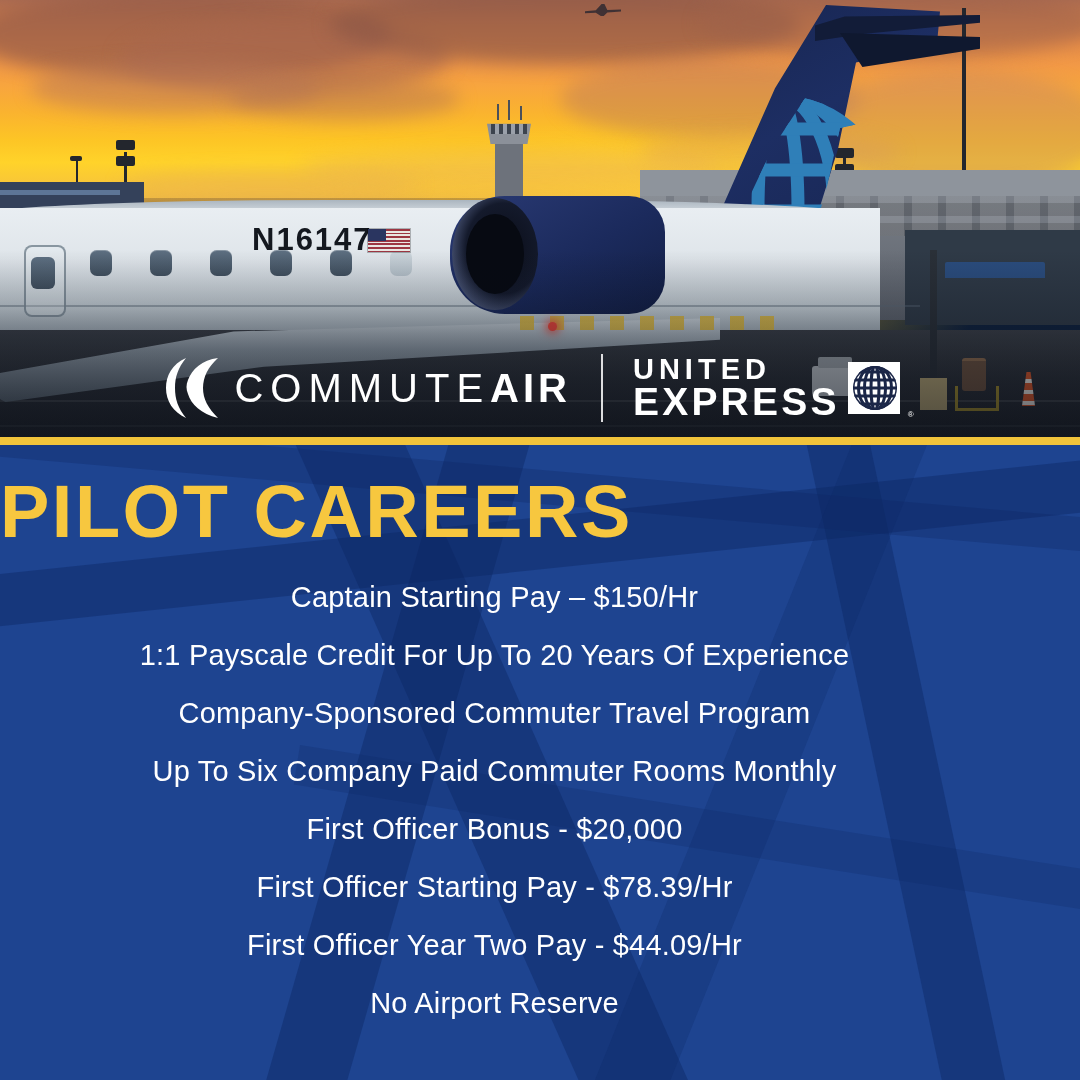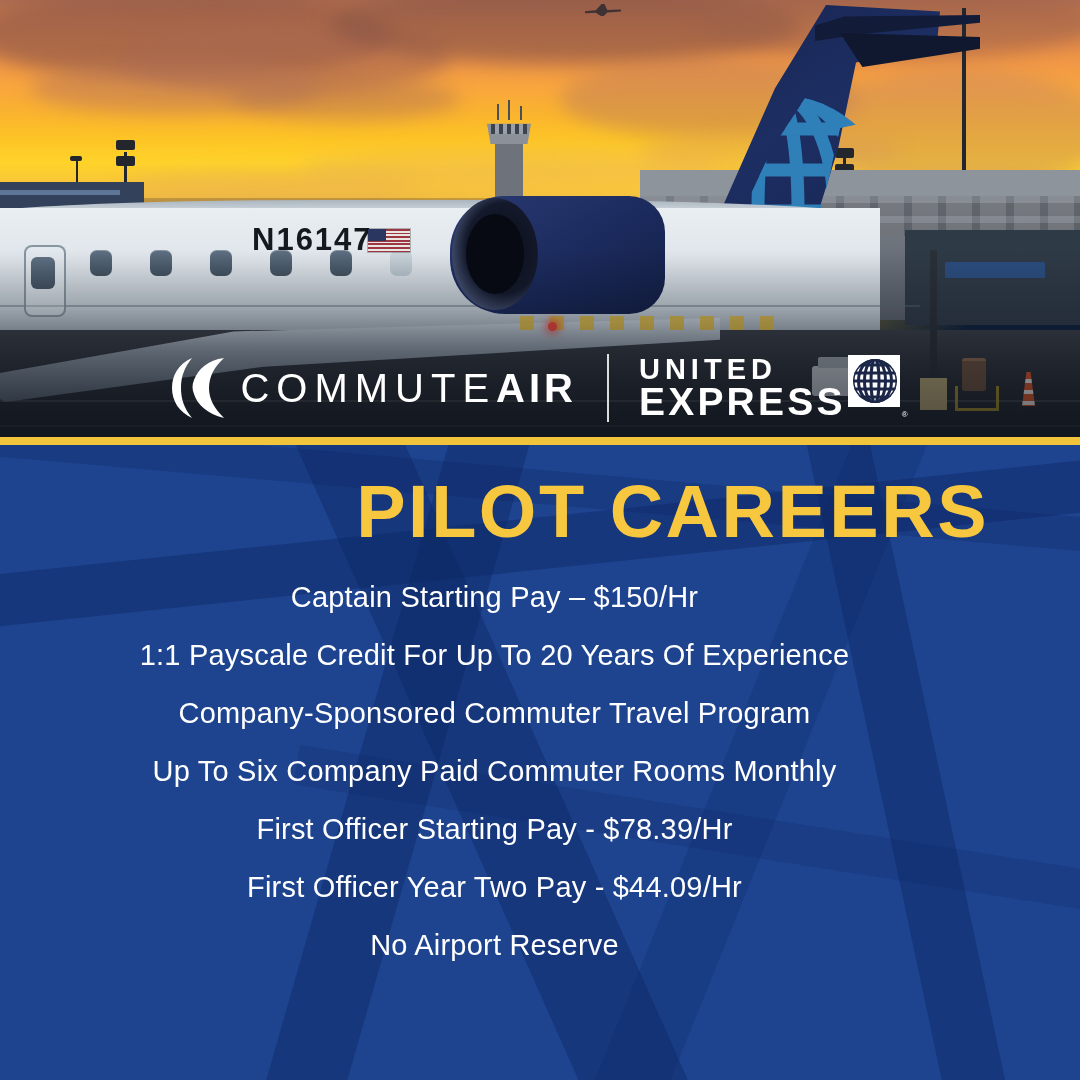--- a/index.html
+++ b/index.html
@@ -260,21 +260,21 @@
   .ca-word{
     font-size:40px;letter-spacing:7px;color:#fff;line-height:1;
     font-family:"Liberation Sans",sans-serif;white-space:nowrap;
   }
   .ca-word b{font-weight:700;letter-spacing:4px;}
   .ca-word span.light{font-weight:400;}
   .divider{
     width:2px;height:68px;background:rgba(255,255,255,.85);
     margin:0 30px;flex:0 0 auto;
   }
-  .ue-lockup{display:flex;align-items:flex-start;gap:2px;}
+  .ue-lockup{display:flex;align-items:center;gap:8px;}
   .ue-text{
     color:#fff;font-weight:700;line-height:.97;letter-spacing:2px;
     font-family:"Liberation Sans",sans-serif;text-align:left;
   }
   .ue-text .l1{font-size:29px;letter-spacing:5px;display:block;}
   .ue-text .l2{font-size:39px;letter-spacing:3.2px;display:block;}
   .ue-globe{width:52px;height:52px;flex:0 0 auto;}
   .ue-reg{font-size:8px;color:#fff;align-self:flex-end;margin-bottom:2px;}
 
   
@@ -286,21 +286,21 @@
   
   #panel{
     position:absolute;left:0;top:445px;width:1080px;height:635px;
     background:#1E4490;overflow:hidden;
   }
   #panel .bgart{position:absolute;left:0;top:0;width:1080px;height:635px;overflow:hidden;}
   .band{position:absolute;background:rgba(12,38,98,.42);}
 
   #panel-content{
     position:absolute;left:0;top:0;width:989px;height:635px;
-    display:flex;flex-direction:column;align-items:flex-end;
+    display:flex;flex-direction:column;align-items:flex-start;
     z-index:3;
   }
   #headline{
     margin-top:30px;
     font-size:74px;font-weight:700;color:#F7C73F;
     letter-spacing:2.5px;line-height:1;
     font-family:"Liberation Sans",sans-serif;
     white-space:nowrap;
   }
   #bullets{
@@ -491,20 +491,21 @@
       <div class="band" style="left:300px;top:300px;width:900px;height:40px;transform:rotate(9deg);transform-origin:top left;opacity:.55;"></div>
     </div>
 
     <div id="panel-content">
       <div id="headline">PILOT CAREERS</div>
       <div id="bullets">
         <div class="bullet">Captain Starting Pay – $150/Hr</div>
         <div class="bullet">1:1 Payscale Credit For Up To 20 Years Of Experience</div>
         <div class="bullet">Company-Sponsored Commuter Travel Program</div>
         <div class="bullet">Up To Six Company Paid Commuter Rooms Monthly</div>
+        <div class="bullet">First Officer Bonus - $20,000</div>
         <div class="bullet">First Officer Starting Pay - $78.39/Hr</div>
         <div class="bullet">First Officer Year Two Pay - $44.09/Hr</div>
         <div class="bullet">No Airport Reserve</div>
       </div>
     </div>
   </div>
 
 </div>
 
 </body></html>

